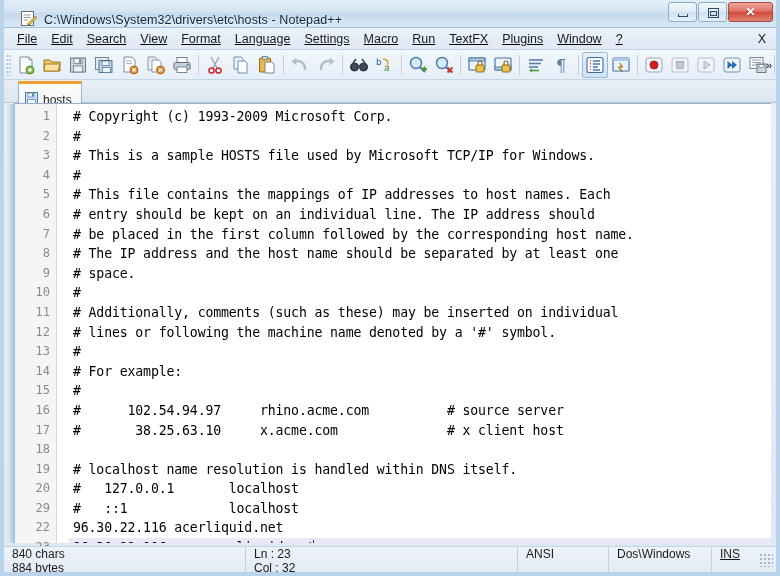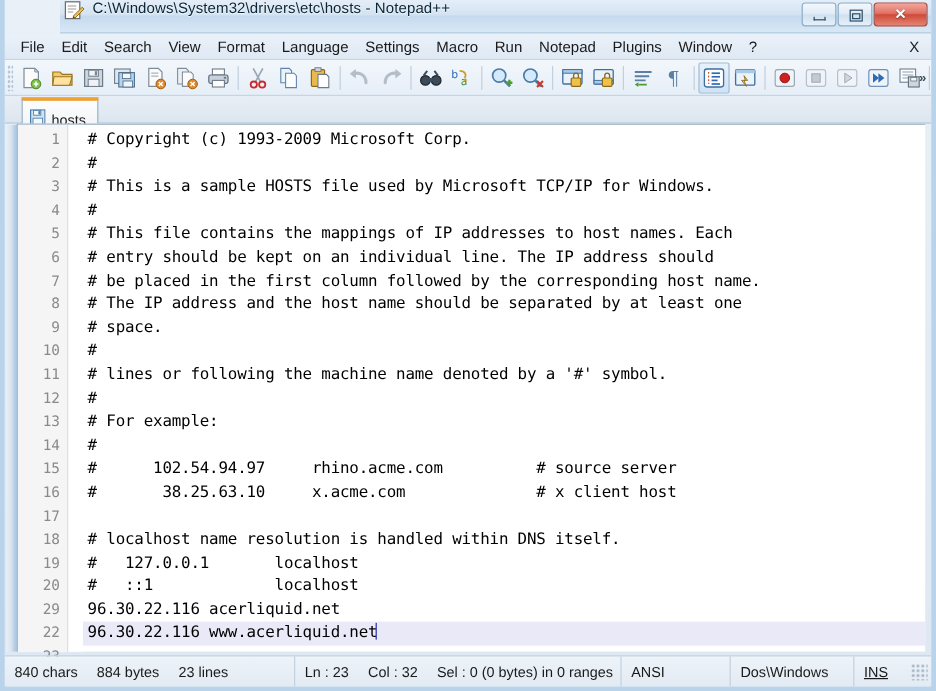--- a/index.html
+++ b/index.html
@@ -22,24 +22,23 @@
     overflow: hidden;
   }
 
   
   .titlebar {
     position: relative;
     height: 28px;
     background: linear-gradient(to bottom, #e4eef8 0%, #d4e3f2 45%, #c5daee 50%, #d9e8f6 100%);
     border-bottom: 1px solid #9fc0da;
     display: flex;
-    align-items: flex-start;
-    padding-left: 3px;
-    box-sizing: border-box;
-    margin-left: 46px;
+    align-items: flex-end;
+    padding-left: 16px;
+    box-sizing: border-box;
   }
   .app-icon {
     width: 17px; height: 17px;
     margin-right: 7px;
     position: relative;
     flex: 0 0 auto;
   }
   .title-text {
     font-size: 12.5px;
     color: #0b2536;
@@ -99,20 +98,21 @@
   
   .menubar {
     height: 22px;
     background: linear-gradient(to bottom, #eaf1f9 0%, #dfe9f4 100%);
     border-bottom: 1px solid #c3d5e6;
     display: flex;
     align-items: center;
     padding-left: 6px;
     box-sizing: border-box;
     position: relative;
+    text-decoration: underline;
   }
   .menu-item {
     font-size: 12.5px;
     color: #1a1a1a;
     padding: 2px 7px;
     cursor: default;
     white-space: nowrap;
   }
   .menu-close-x {
     position: absolute;
@@ -277,26 +277,26 @@
     display: flex;
     align-items: center;
     box-sizing: border-box;
     border-top: 1px solid #c5d4e2;
     font-size: 12px;
     color: #1a1a1a;
   }
   .sb-cell {
     height: 100%;
     display: flex;
-    align-items: center;
     box-sizing: border-box;
     padding: 0 8px;
     border-right: 1px solid #c3d1de;
     white-space: nowrap;
     overflow: hidden;
+    flex-direction: column;
   }
   .sb-cell.no-border { border-right: none; text-decoration: underline; }
   .sb-sub { margin-right: 16px; }
   .resize-grip {
     width: 14px; height: 14px;
     margin-left: auto; margin-right: 3px;
     background-image: radial-gradient(circle, #9fb0c0 1px, transparent 1.3px);
     background-size: 4px 4px;
     opacity: 0.9;
   }
@@ -336,21 +336,21 @@
   <div class="menubar">
     <div class="menu-item">File</div>
     <div class="menu-item">Edit</div>
     <div class="menu-item">Search</div>
     <div class="menu-item">View</div>
     <div class="menu-item">Format</div>
     <div class="menu-item">Language</div>
     <div class="menu-item">Settings</div>
     <div class="menu-item">Macro</div>
     <div class="menu-item">Run</div>
-    <div class="menu-item">Notepad</div>
+    <div class="menu-item">TextFX</div>
     <div class="menu-item">Plugins</div>
     <div class="menu-item">Window</div>
     <div class="menu-item">?</div>
     <div class="menu-close-x">X</div>
   </div>
 
   <div class="toolbar">
     <div class="grip"></div>
 
     <div class="tb-btn">
@@ -632,20 +632,21 @@
         <div class="code-line"><span># Copyright (c) 1993-2009 Microsoft Corp.</span></div>
         <div class="code-line"><span>#</span></div>
         <div class="code-line"><span># This is a sample HOSTS file used by Microsoft TCP/IP for Windows.</span></div>
         <div class="code-line"><span>#</span></div>
         <div class="code-line"><span># This file contains the mappings of IP addresses to host names. Each</span></div>
         <div class="code-line"><span># entry should be kept on an individual line. The IP address should</span></div>
         <div class="code-line"><span># be placed in the first column followed by the corresponding host name.</span></div>
         <div class="code-line"><span># The IP address and the host name should be separated by at least one</span></div>
         <div class="code-line"><span># space.</span></div>
         <div class="code-line"><span>#</span></div>
+        <div class="code-line"><span># Additionally, comments (such as these) may be inserted on individual</span></div>
         <div class="code-line"><span># lines or following the machine name denoted by a '#' symbol.</span></div>
         <div class="code-line"><span>#</span></div>
         <div class="code-line"><span># For example:</span></div>
         <div class="code-line"><span>#</span></div>
         <div class="code-line"><span>#      102.54.94.97     rhino.acme.com          # source server</span></div>
         <div class="code-line"><span>#       38.25.63.10     x.acme.com              # x client host</span></div>
         <div class="code-line"><span></span></div>
         <div class="code-line"><span># localhost name resolution is handled within DNS itself.</span></div>
         <div class="code-line"><span>#   127.0.0.1       localhost</span></div>
         <div class="code-line"><span>#   ::1             localhost</span></div>

